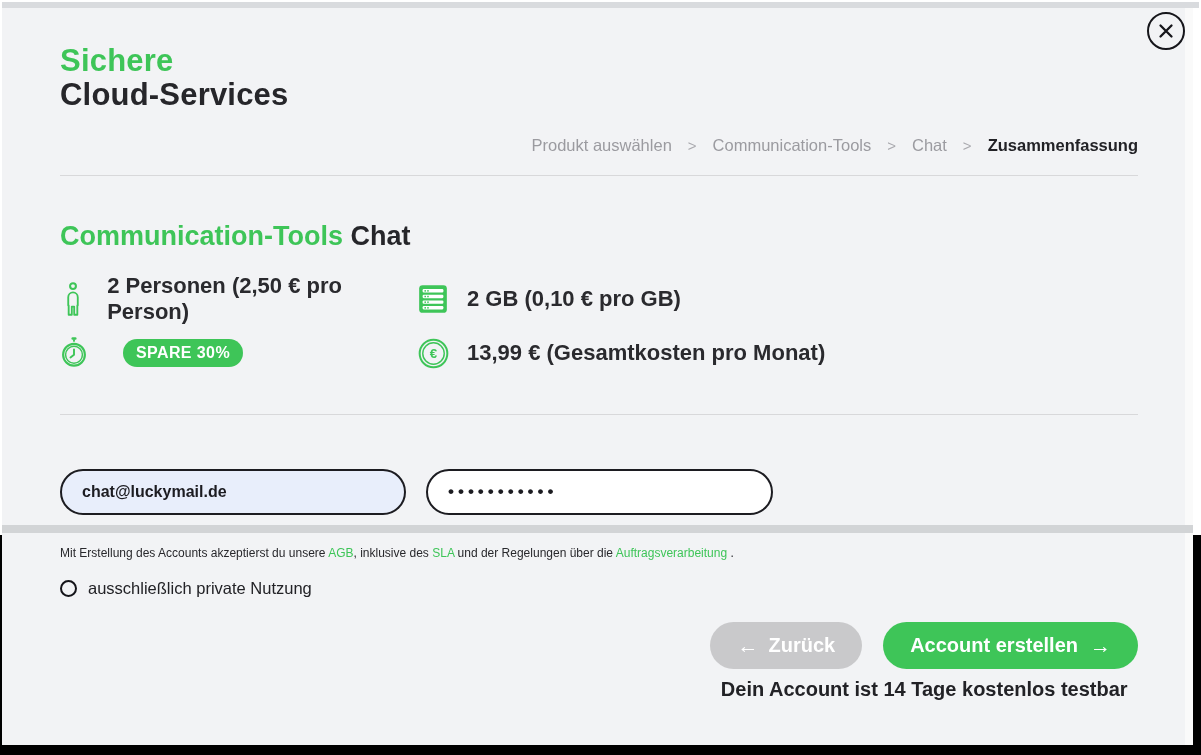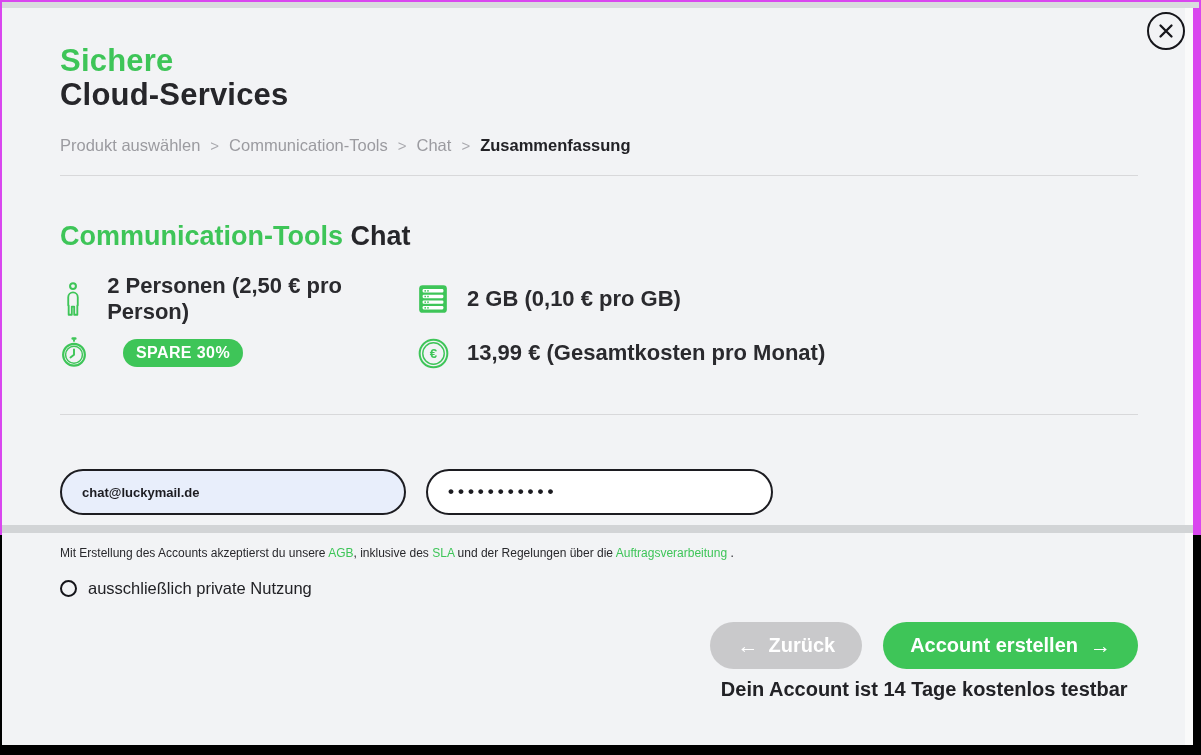--- a/index.html
+++ b/index.html
@@ -1,54 +1,54 @@
 <!DOCTYPE html>
 <html style="--green: #3ec558;"><head>
 <meta charset="utf-8">
 <style>
   * { margin:0; padding:0; box-sizing:border-box; }
   html,body { width:1201px; height:755px; overflow:hidden; }
   body { background:#000; font-family:"Liberation Sans", sans-serif; color:#26262a; }
 
-  .frame { position:relative; width:1201px; height:535px; background:#d946ef; }
+  .frame { position:relative; width:1201px; height:535px; background:#ffffff; }
   .top-strip { position:absolute; left:2px; top:2px; width:1197px; height:6px; background:#d9dbde; }
   .content { position:absolute; left:2px; top:8px; width:1183px; height:737px; background:#f2f3f5; overflow:hidden; }
   .v-scrollbar { position:absolute; right:8px; top:8px; width:8px; height:737px; background:#fafafa; }
   .h-scrollbar { position:absolute; left:2px; bottom:2px; width:1191px; height:8px; background:#d2d4d6; }
 
   .inner { padding:36px 47px 0 58px; }
 
   .close-btn { position:absolute; top:12px; right:16px; width:38px; height:38px; border:2.5px solid #16161b;
                border-radius:50%; background:transparent; display:flex; align-items:center; justify-content:center; cursor:pointer; }
   .close-btn svg { display:block; }
 
   .page-title { font-size:31px; font-weight:800; line-height:34px; letter-spacing:0.2px; }
   .title-green { color:var(--green); display:block; }
   .title-dark  { color:#26262a; display:block; }
 
-  .breadcrumb { margin-top:24px; font-size:16.5px; color:#9b9ba0; display:flex; align-items:center; gap:10px; }
+  .breadcrumb { margin-top:24px; font-size:16.5px; color:#9b9ba0; display:flex; align-items:center; gap:16px;justify-content:flex-end; }
   .breadcrumb .crumb { color:#9b9ba0; cursor:pointer; }
   .breadcrumb .sep { color:#a9a9ae; font-size:15px; }
   .breadcrumb .current { color:#222226; font-weight:700; cursor:default; }
 
   .divider { border:none; border-top:1px solid #d8d8da; margin-top:20px; width:100%; }
 
   .summary-title { margin-top:45px; font-size:27px; font-weight:800; }
   .summary-title .hl { color:var(--green); }
   .summary-title .rest { color:#26262a; }
 
   .summary-grid { margin-top:30px; display:grid; grid-template-columns:358px 1fr; row-gap:20px; }
   .summary-item { display:flex; align-items:center; height:34px; }
   .summary-item .ic { width:49px; display:flex; align-items:center; }
   .summary-item .txt { font-size:22px; font-weight:600; color:#2a2a2e; }
   .badge { display:inline-block; margin-left:14px; background:var(--green); color:#fff; font-size:16px; font-weight:700;
            letter-spacing:0.4px; padding:5px 13px; border-radius:15px; vertical-align:2px; }
 
   .fields { margin-top:54px; display:flex; gap:20px; }
-  .pill-input { height:46px; border:2px solid #1c1c21; border-radius:23px; font-size:13px; font-weight:600;
+  .pill-input { height:46px; border:2px solid #1c1c21; border-radius:23px; font-size:16px; font-weight:600;
                 color:#1c1c21; padding:0 20px; outline:none; font-family:"Liberation Sans", sans-serif; }
   .email { width:346px; background:#e8eefb; }
   .password { width:347px; background:#fff; letter-spacing:4px; font-size:17px; }
 
   .legal { margin-top:24px; font-size:12px; line-height:28px; max-width:715px; color:#28282c; }
   .legal a { color:var(--green); text-decoration:none; cursor:pointer; }
 
   .radio-row { margin-top:12px; display:flex; align-items:center; cursor:pointer; width:max-content; }
   .radio-circle { width:17px; height:17px; border:2.2px solid #141419; border-radius:50%; background:transparent; margin-right:11px; flex:none; }
   .radio-label { font-size:16.5px; color:#222226; }

